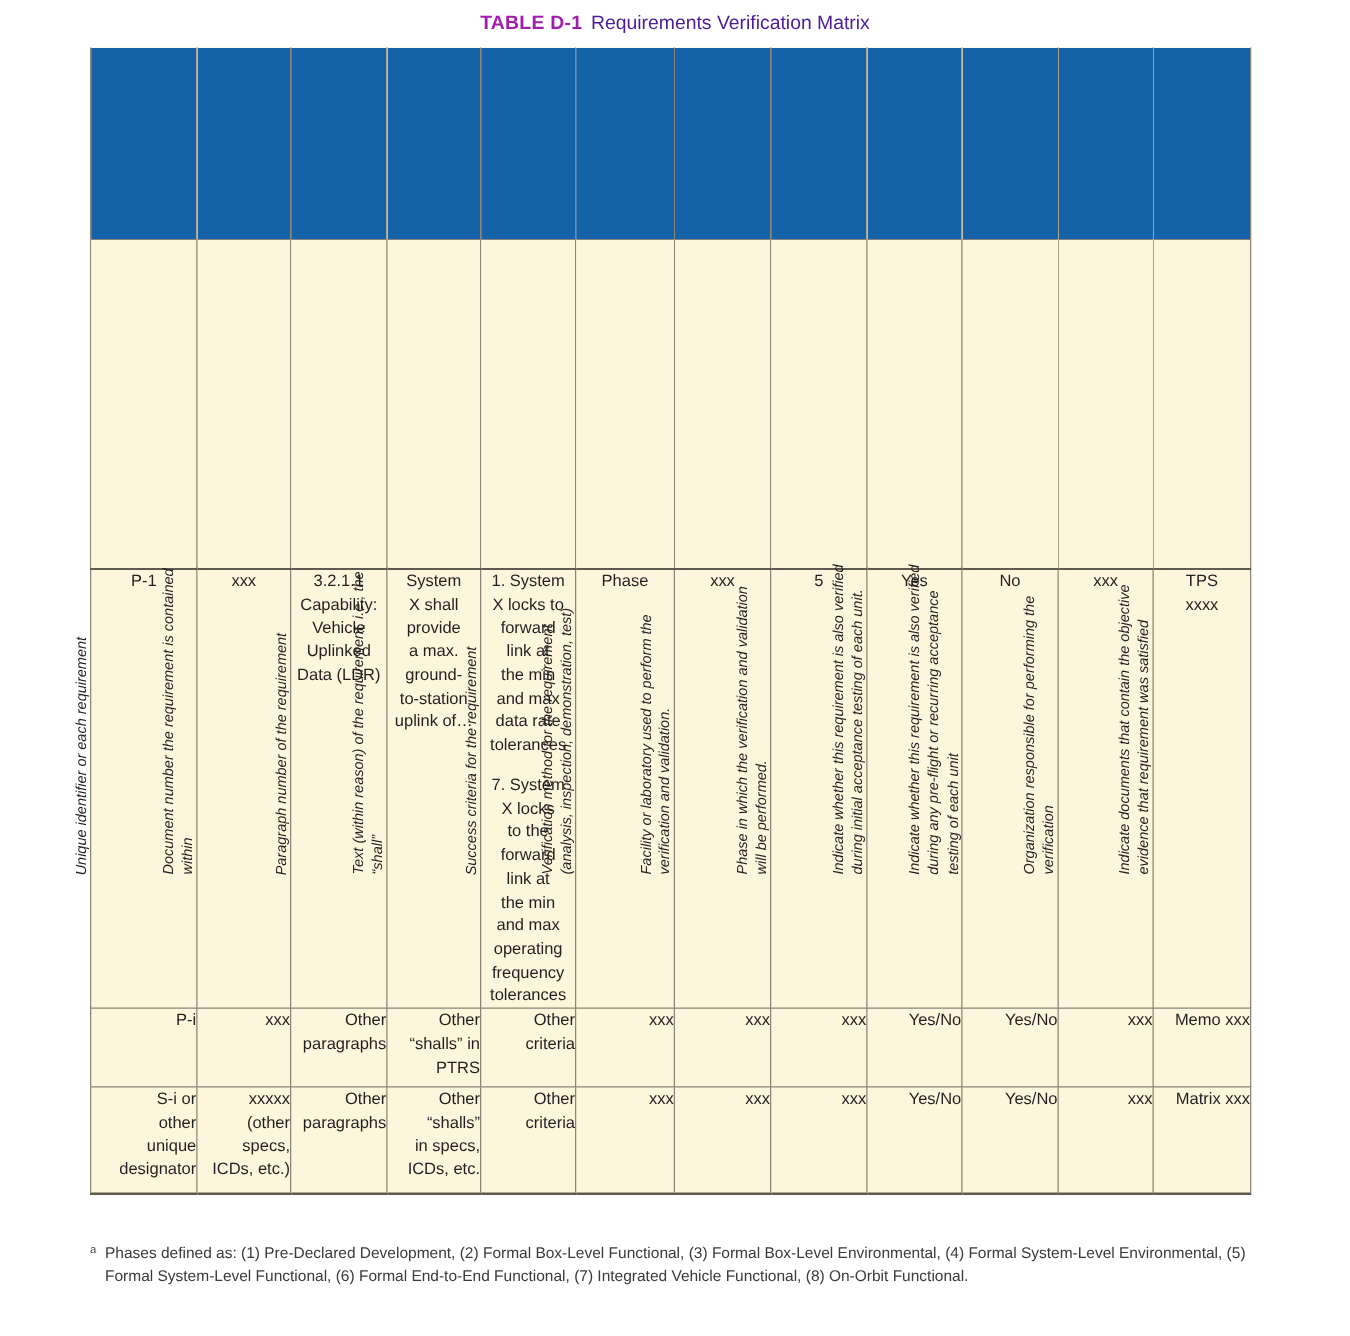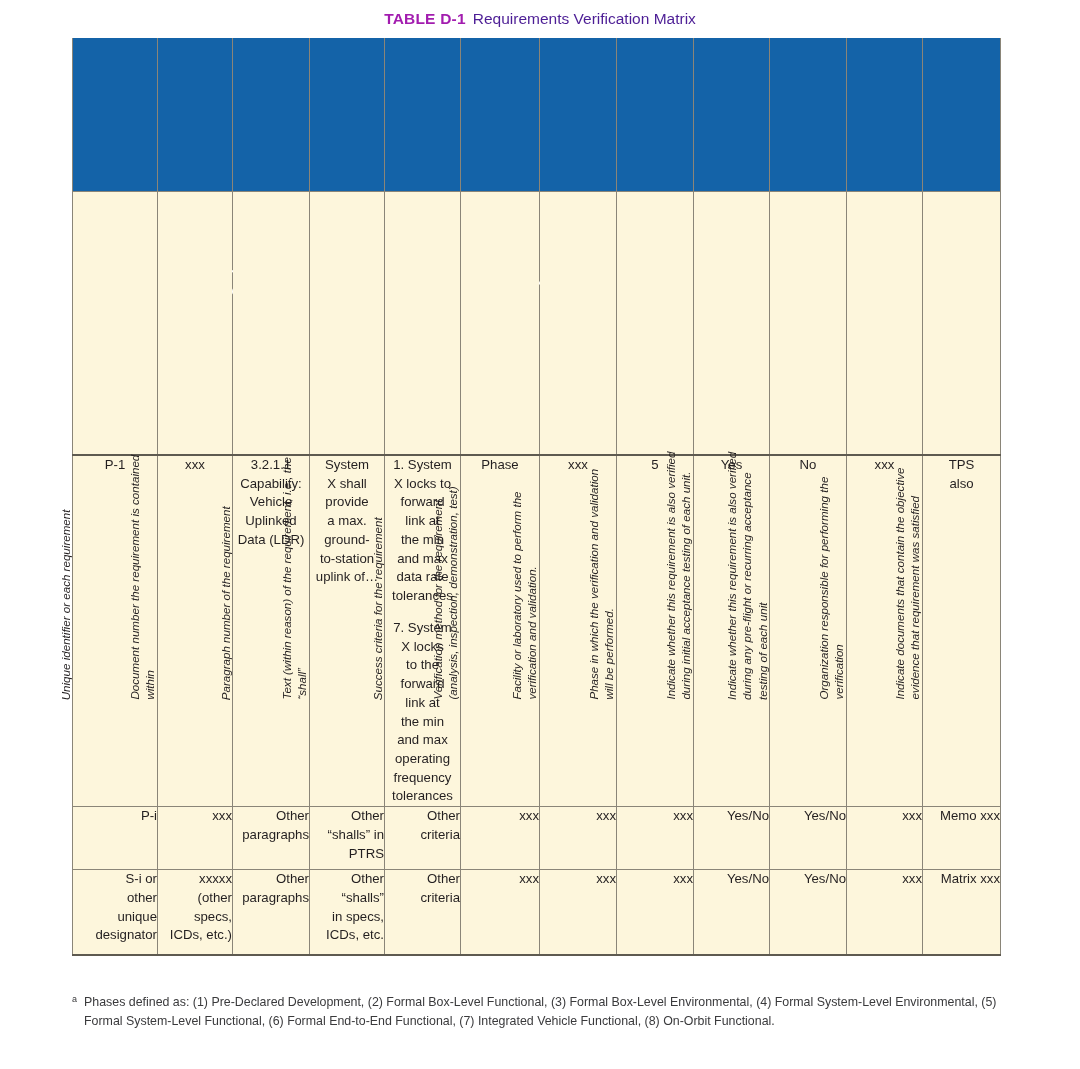--- a/index.html
+++ b/index.html
@@ -301,21 +301,21 @@
           <div class="cell-block">Yes</div>
         </td>
         <td>
           <div class="cell-block">No</div>
         </td>
         <td>
           <div class="cell-block">xxx</div>
         </td>
         <td>
           <div class="cell-block">TPS
-also</div>
+xxxx</div>
         </td>
       </tr>
       <tr class="data-row" id="data-row-1">
         <td>
           <div class="cell-block">P-i</div>
         </td>
         <td>
           <div class="cell-block">xxx</div>
         </td>
         <td>

